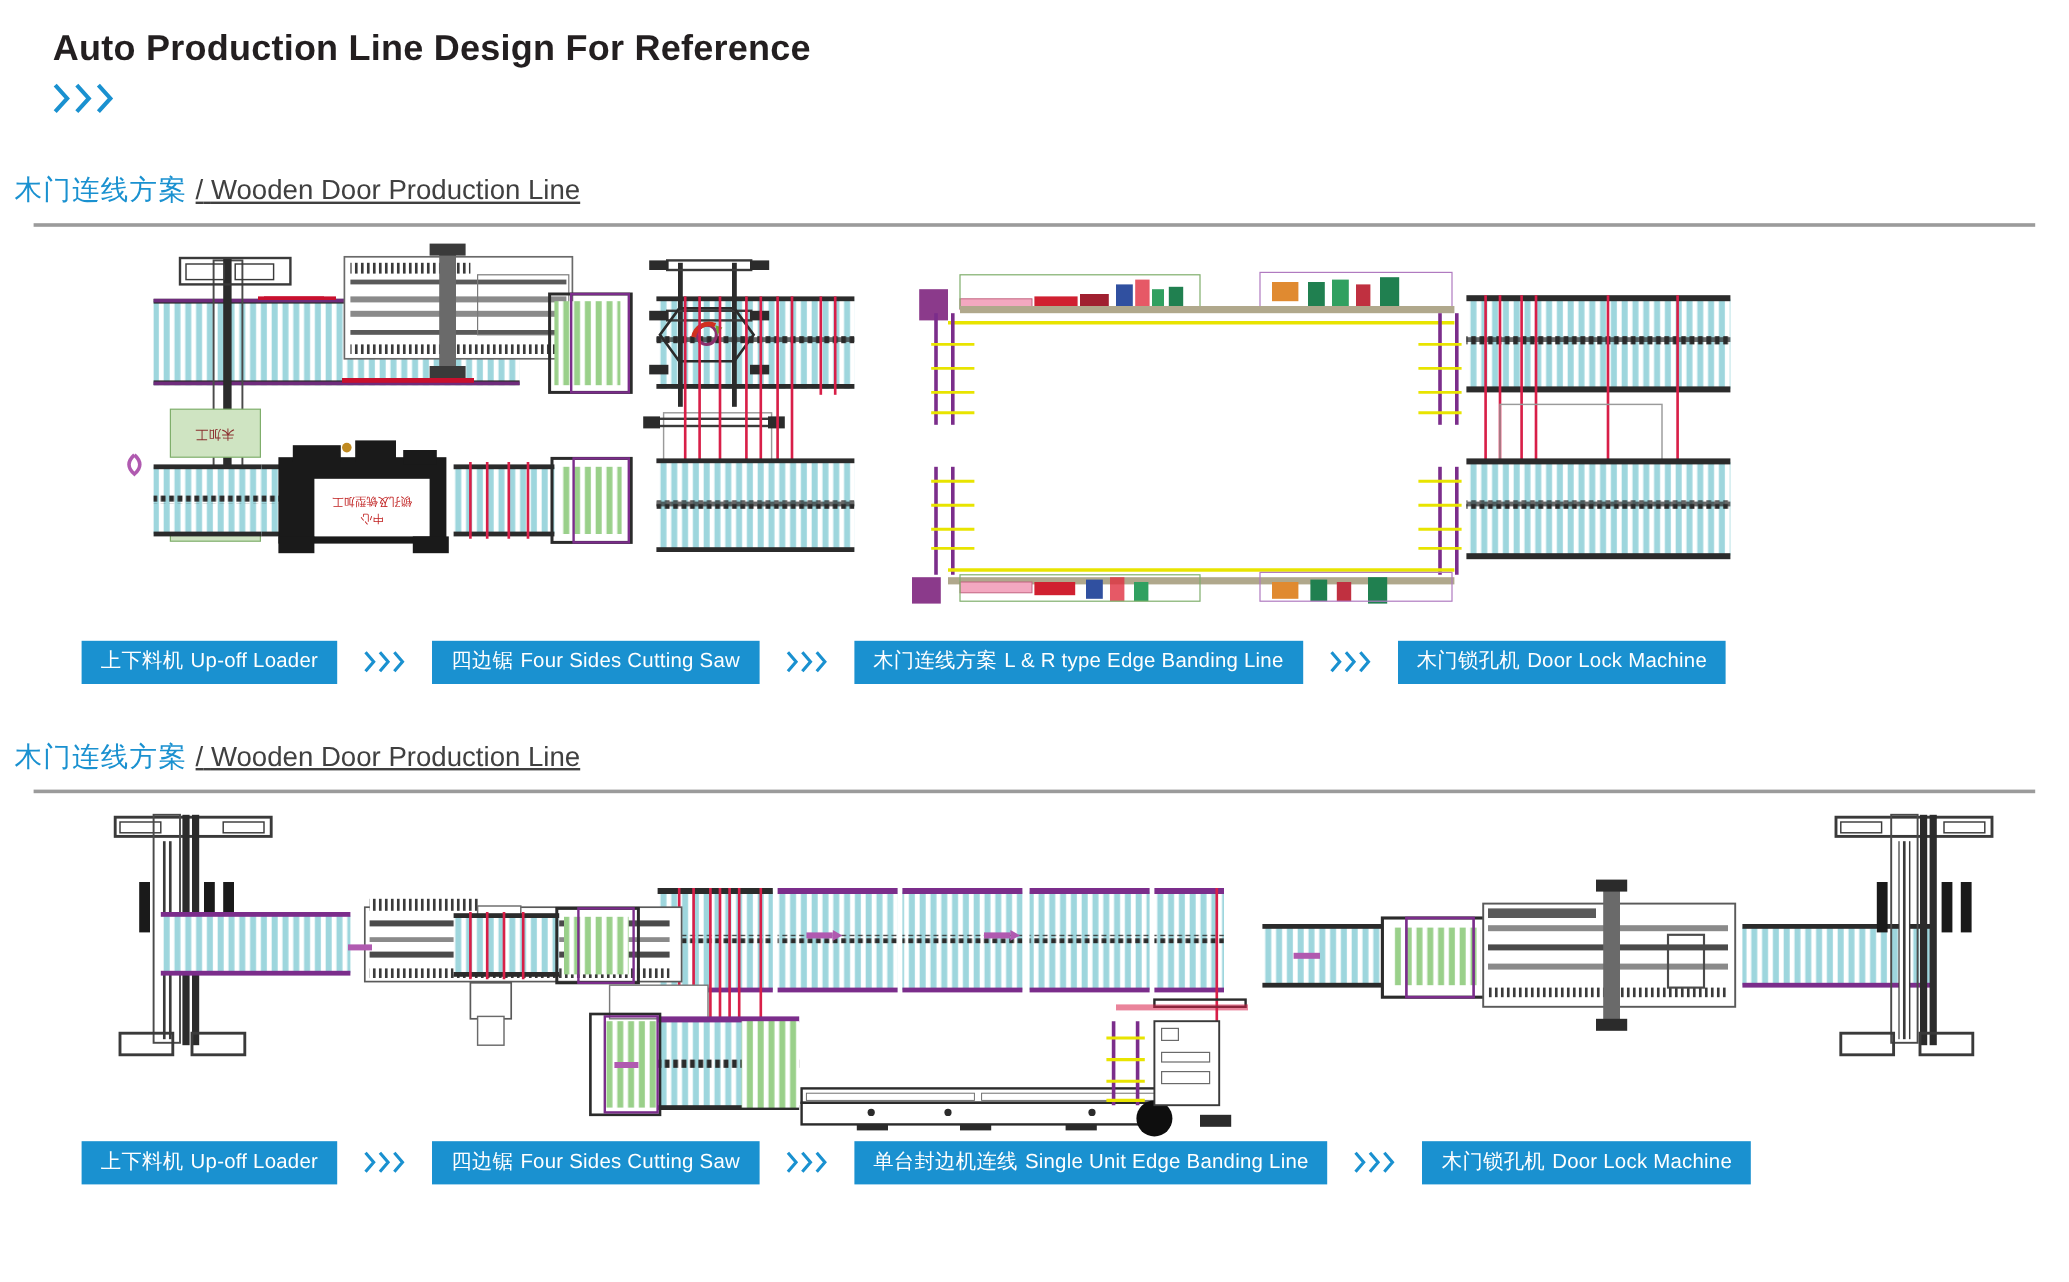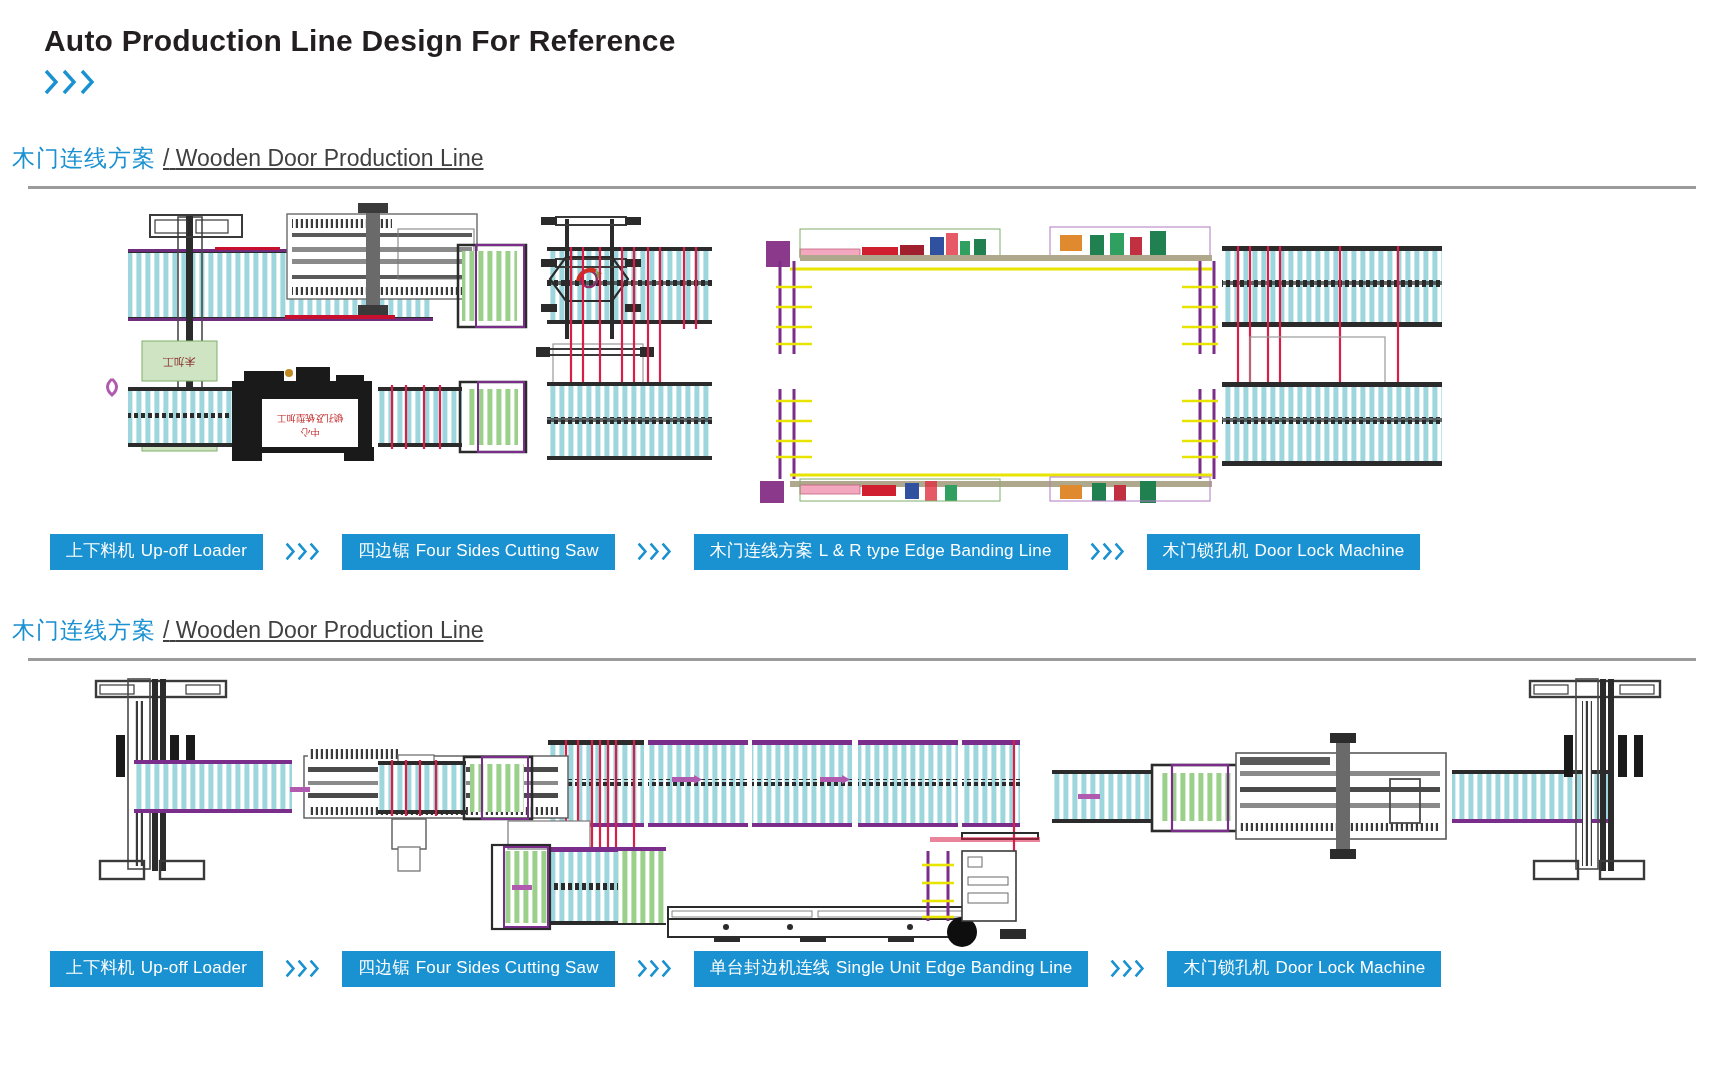--- a/index.html
+++ b/index.html
@@ -28,21 +28,21 @@
   .chev-big svg { display:block; }
 
   
   .section { position:absolute; left:0; width:1724px; }
   .sec-head { padding-left:12px; display:flex; align-items:baseline; white-space:nowrap; }
   .sec-cn { font-size:23px; color:#1a91d0; font-weight:500; letter-spacing:1px; }
   .sec-en { font-size:23px; color:#404040; font-weight:400; margin-left:7px;text-decoration:underline; }
   .rule { margin:12px 28px 0 28px; height:3px; background:#9b9b9b; }
 
   
-  .label-row { display:flex; align-items:center; padding-left:50px; gap:0; }
+  .label-row { display:flex; align-items:center; padding-left:68px; gap:0; }
   .pill {
     background:#1a91d0; color:#ffffff;
     font-size:17px; letter-spacing:.2px;
     padding:7px 16px 9px 16px; white-space:nowrap;
     display:inline-block; line-height:1.15;
   }
   .pill .cn { font-weight:500; }
   .pill .en { margin-left:6px; }
   .chev-sm { display:flex; align-items:center; gap:1px; margin:0 22px; }
   .chev-sm svg { display:block; }

